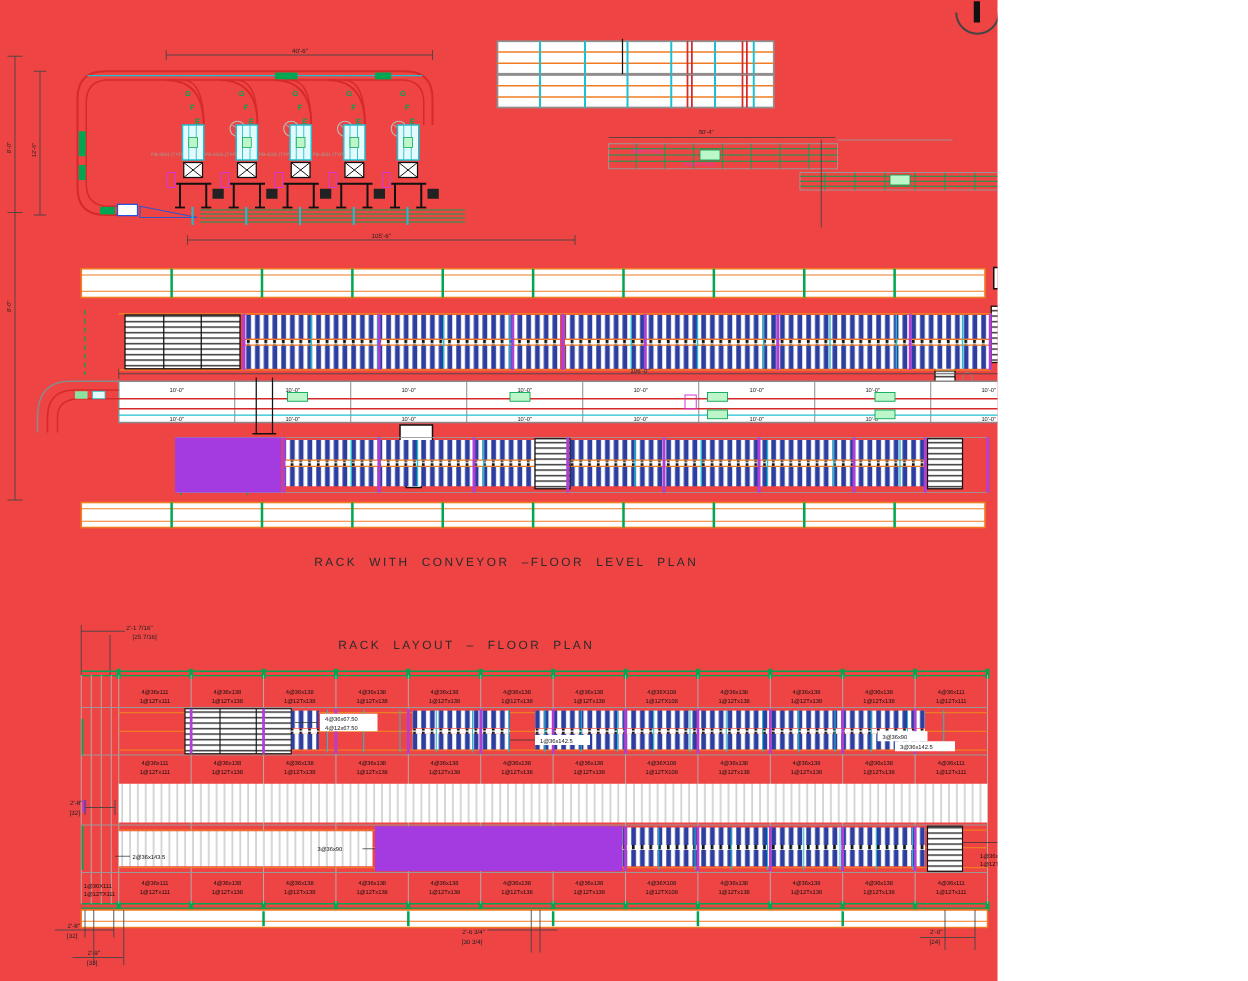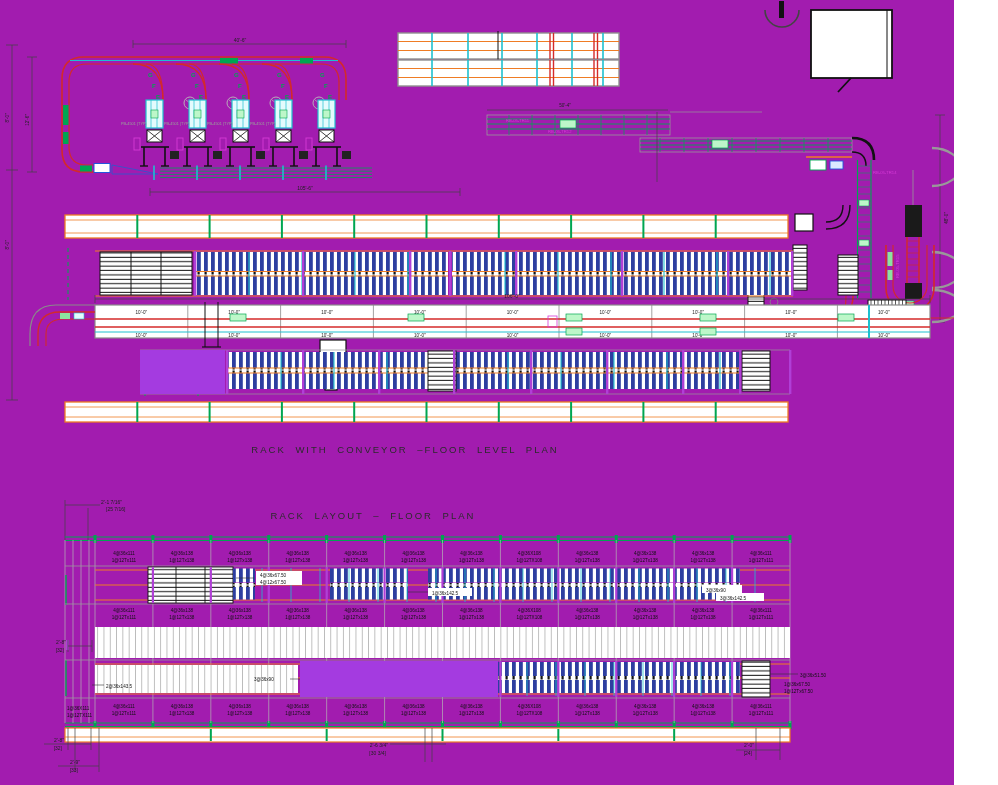--- a/index.html
+++ b/index.html
@@ -1,16 +1,16 @@
 <!DOCTYPE html>
 <html><head>
 <meta charset="utf-8">
 <style>
   html,body{margin:0;padding:0;background:#fff;}
-  #stage{position:relative;width:954px;height:785px;background:#a21caf;overflow:hidden;
+  #stage{position:relative;width:798px;height:785px;background:#ef4444;overflow:hidden;
          font-family:"Liberation Sans",sans-serif;text-decoration:underline;}
   svg{position:absolute;left:0;top:0;}
   text{font-family:"Liberation Sans",sans-serif;fill:#222;}
   .title{font-size:9.5px;letter-spacing:2px;word-spacing:5px;fill:#2b2b2b;}
   .dim{font-size:5px;fill:#222;}
   .dim2{font-size:4.6px;fill:#222;}
   .bay{font-size:4.6px;fill:#111;}
   .tag{font-size:4.2px;fill:#d63ad6;}
   .typ{font-size:3.8px;fill:#9aa89a;}
   .letter{font-size:6px;fill:#00a651;font-weight:bold;}

